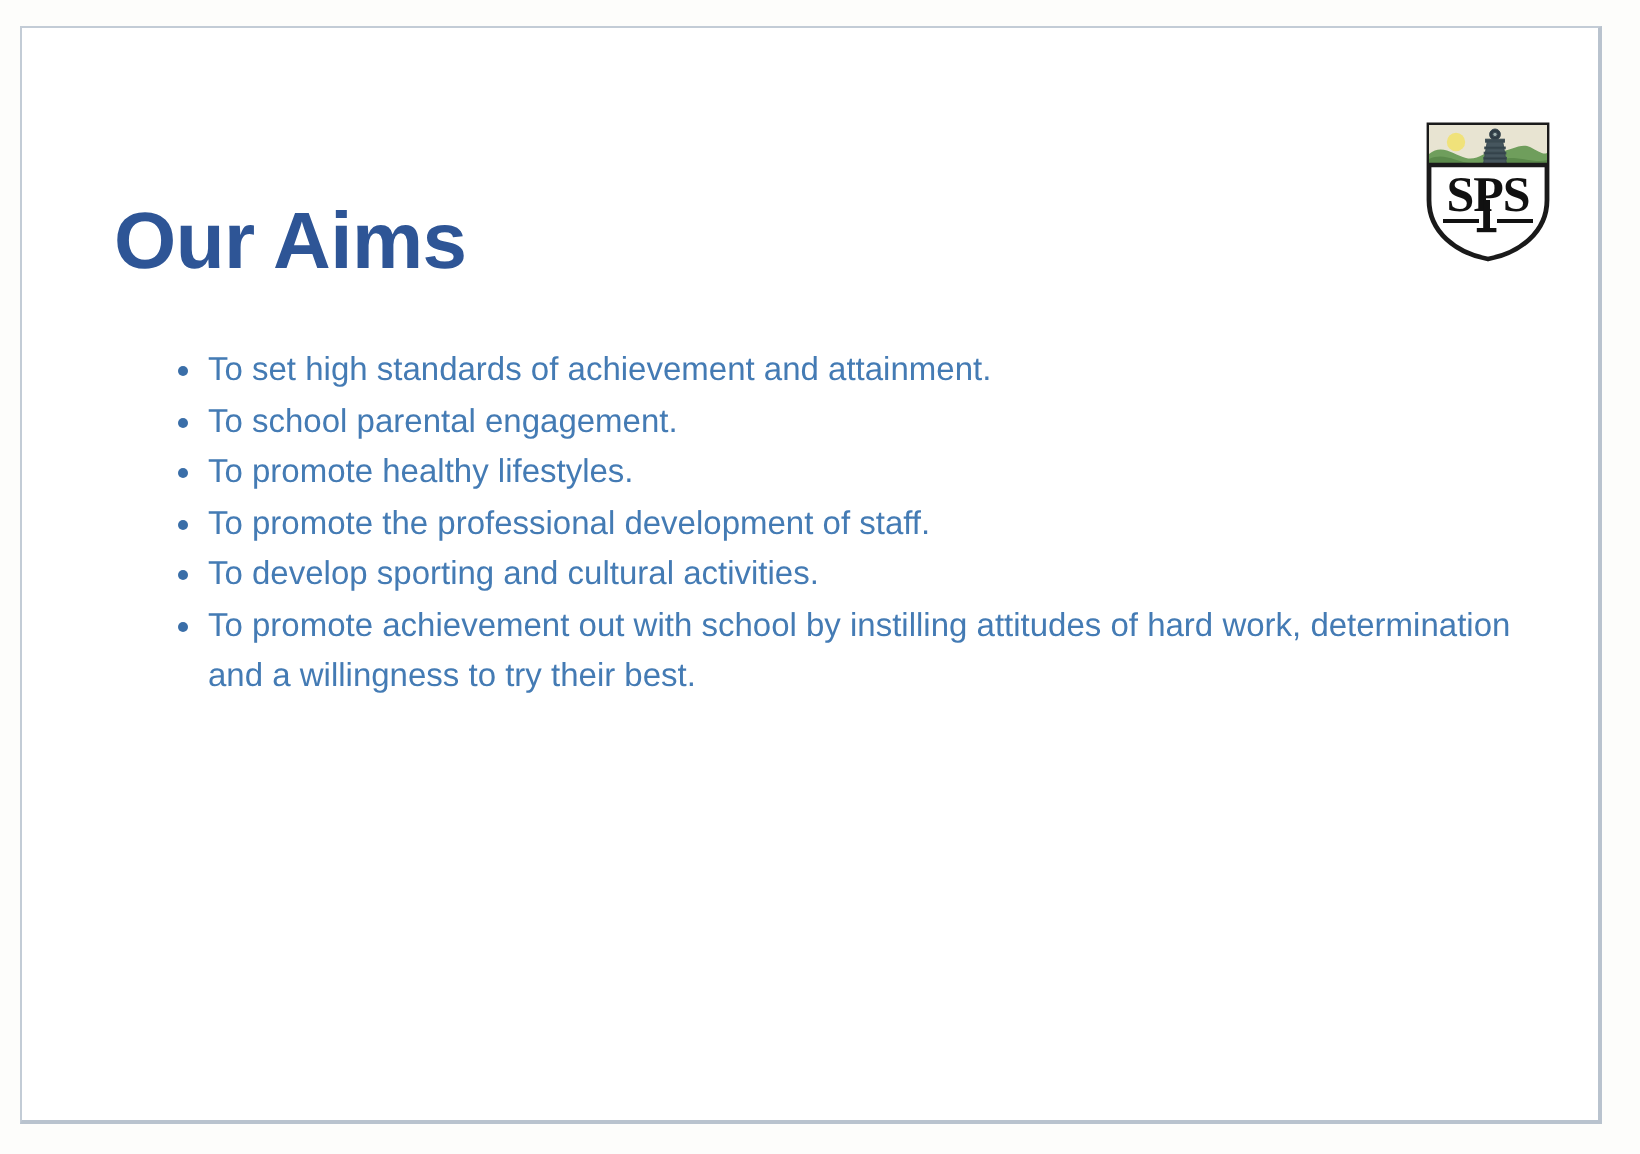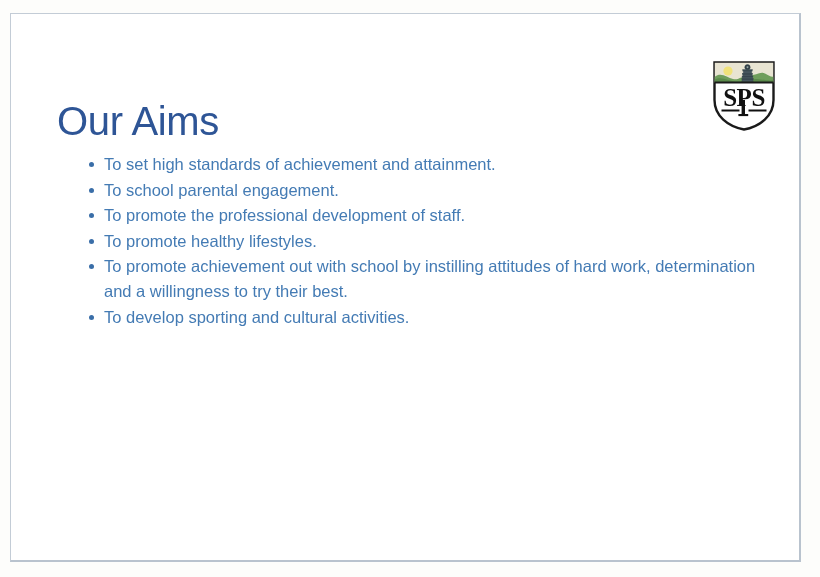--- a/index.html
+++ b/index.html
@@ -38,32 +38,32 @@
     border-bottom-color: #b9c3ce;
   }
 
   
   .title {
     position: absolute;
     left: 46px;
     top: 86px;
     margin: 0;
     font-size: 40px;
-    font-weight: normal;
+    font-weight: bold;
     letter-spacing: -0.3px;
     color: #2e5596;
     line-height: 1.05;
     white-space: nowrap;
   }
 
   
   .aims-list {
     position: absolute;
     left: 62px;
-    top: 138px;
+    top: 159px;
     width: 690px;
     margin: 0;
     padding: 0;
     list-style: none;
   }
   .aim-item {
     position: relative;
     padding-left: 31px;
     margin: 0 0 0.5px 0;
     font-size: 16.5px;
@@ -103,33 +103,33 @@
       <li class="aim-item">
         <span class="bullet-dot"></span>
         <span>To set high standards of achievement and attainment.</span>
       </li>
       <li class="aim-item">
         <span class="bullet-dot"></span>
         <span>To school parental engagement.</span>
       </li>
       <li class="aim-item">
         <span class="bullet-dot"></span>
+        <span>To promote healthy lifestyles.</span>
+      </li>
+      <li class="aim-item">
+        <span class="bullet-dot"></span>
         <span>To promote the professional development of staff.</span>
       </li>
       <li class="aim-item">
         <span class="bullet-dot"></span>
-        <span>To promote healthy lifestyles.</span>
+        <span>To develop sporting and cultural activities.</span>
       </li>
       <li class="aim-item">
         <span class="bullet-dot"></span>
         <span>To promote achievement out with school by instilling attitudes of hard work, determination and a willingness to try their best.</span>
-      </li>
-      <li class="aim-item">
-        <span class="bullet-dot"></span>
-        <span>To develop sporting and cultural activities.</span>
       </li>
     </ul>
 
     <div class="crest">
       <svg viewBox="0 0 64 72" xmlns="http://www.w3.org/2000/svg">
         <defs>
           <clipPath id="shieldClip">
             <path d="M2.5 2.5 H61.5 V40 C61.5 56 48 66.5 32 69.5 C16 66.5 2.5 56 2.5 40 Z"></path>
           </clipPath>
         </defs>

